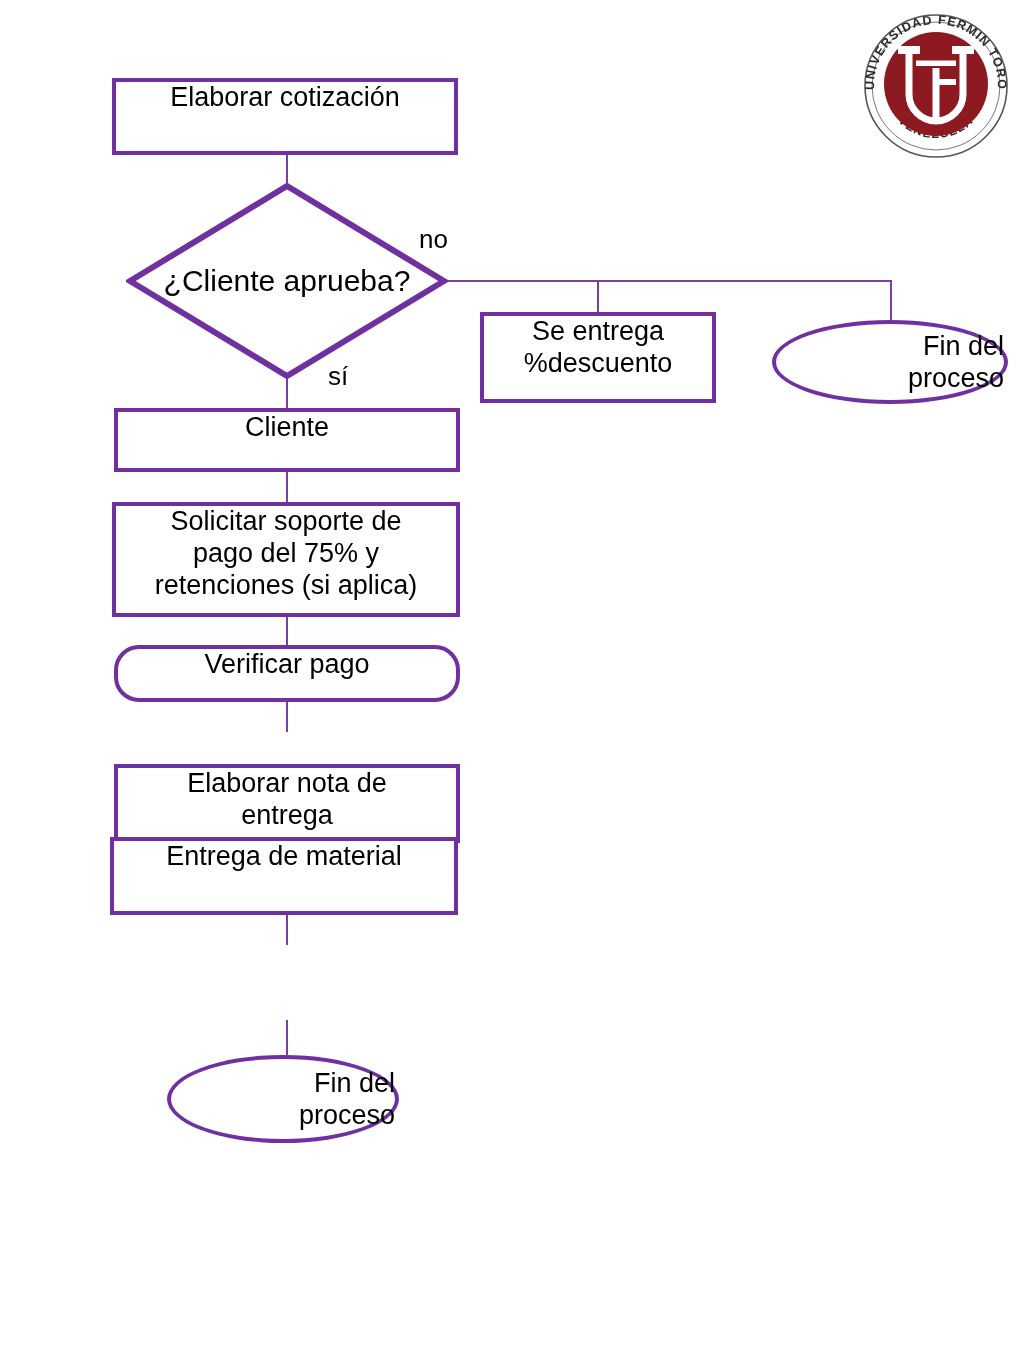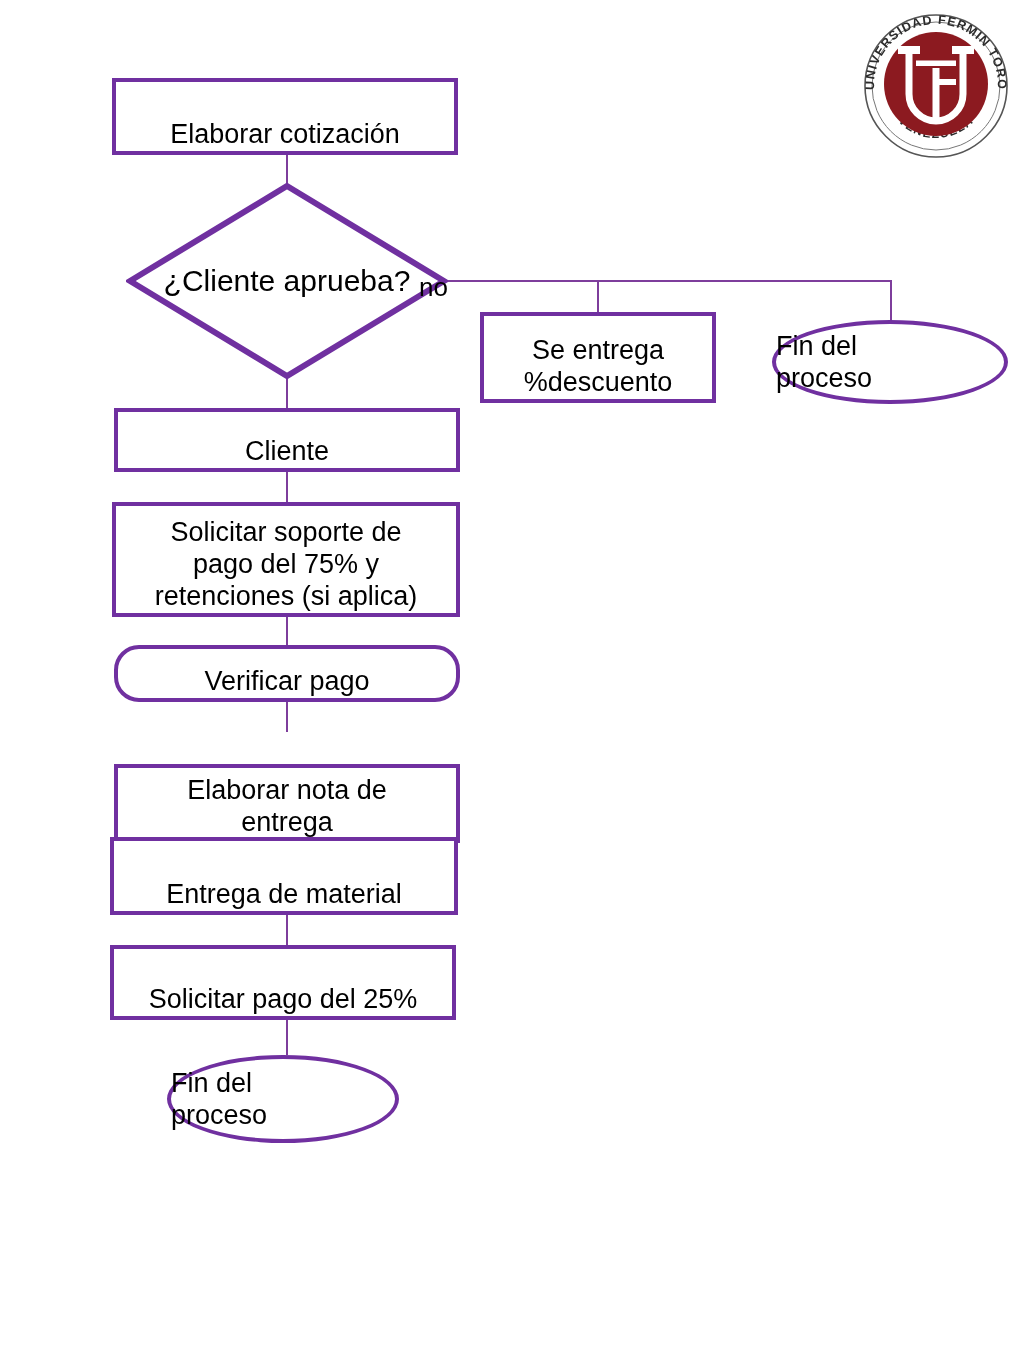--- a/index.html
+++ b/index.html
@@ -31,21 +31,21 @@
   .conn.v { width: 2px; }
   .conn.h { height: 2px; }
 
   
   .node {
     position: absolute;
     box-sizing: border-box;
     background: #ffffff;
     border: 4px solid #7030A0;
     display: flex;
-    align-items: flex-end;
+    align-items: flex-start;
     justify-content: center;
     text-align: center;
   }
   .node .txt {
     display: block;
     width: 100%;
     line-height: 1.18;
     font-size: 27px;
     color: #000000;
     white-space: pre-line;
@@ -56,21 +56,21 @@
   
   .oval {
     position: absolute;
     box-sizing: border-box;
     background: #ffffff;
     border: 4px solid #7030A0;
     border-radius: 50%;
     display: flex;
     align-items: center;
     justify-content: center;
-    text-align: left;
+    text-align: right;
   }
   .oval .txt {
     display: block;
     width: 100%;
     line-height: 1.2;
     font-size: 27px;
     white-space: pre-line;
   }
 
   
@@ -94,21 +94,20 @@
     line-height: 1.2;
     white-space: pre-line;
   }
 
   
   .branch-label {
     position: absolute;
     font-size: 26px;
     color: #000000;
     white-space: nowrap;
-    margin-top: 48px;
   }
 
   
   #seal {
     position: absolute;
     left: 856px;
     top: 8px;
     width: 160px;
     height: 152px;
   }
@@ -181,23 +180,20 @@
 
   <div class="node" style="left:114px; top:764px; width:346px; height:79px;">
     <span class="txt">Elaborar nota de
 entrega</span>
   </div>
 
   <div class="node" style="left:110px; top:837px; width:348px; height:78px;">
     <span class="txt">Entrega de material</span>
   </div>
 
-  <div class="node" style="left:110px; top:945px; width:346px; height:75px;">
-    <span class="txt">Solicitar pago del 25%</span>
-  </div>
 
   <div class="oval" style="left:167px; top:1055px; width:232px; height:88px;">
     <span class="txt">Fin del
 proceso</span>
   </div>
 
   <div id="seal">
     <svg width="160" height="152" viewBox="0 0 160 152">
       <defs>
         <path id="arcTop" d="M 18,78 A 62,62 0 0 1 142,78" fill="none"></path>

